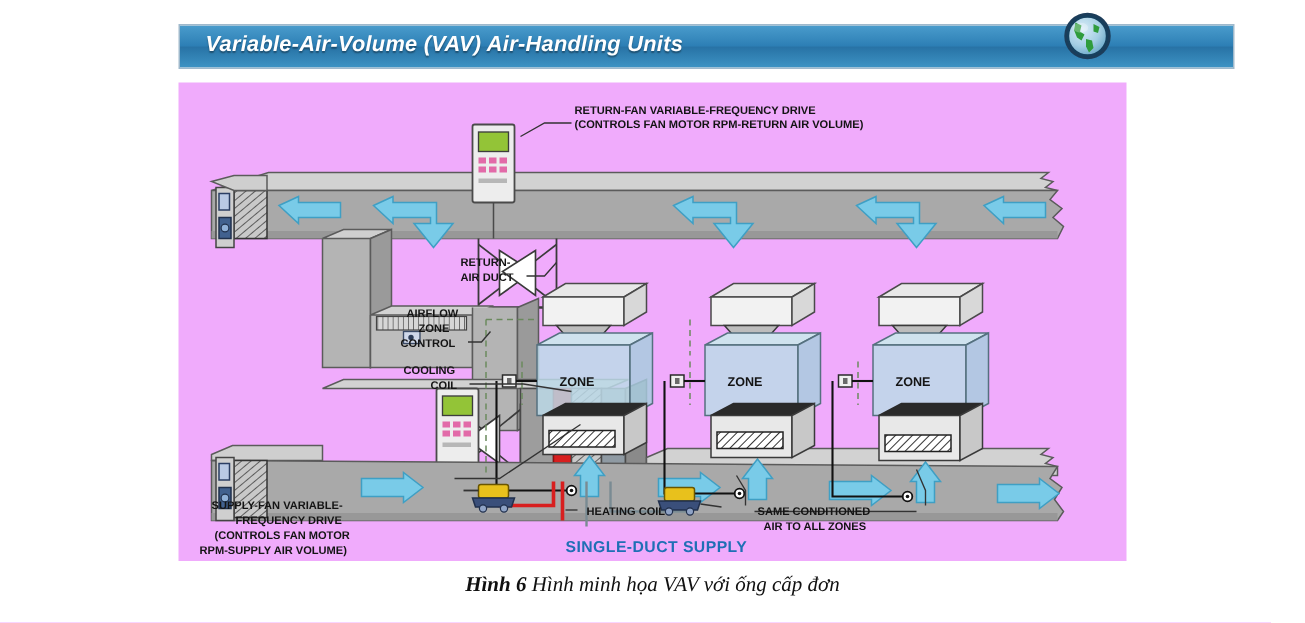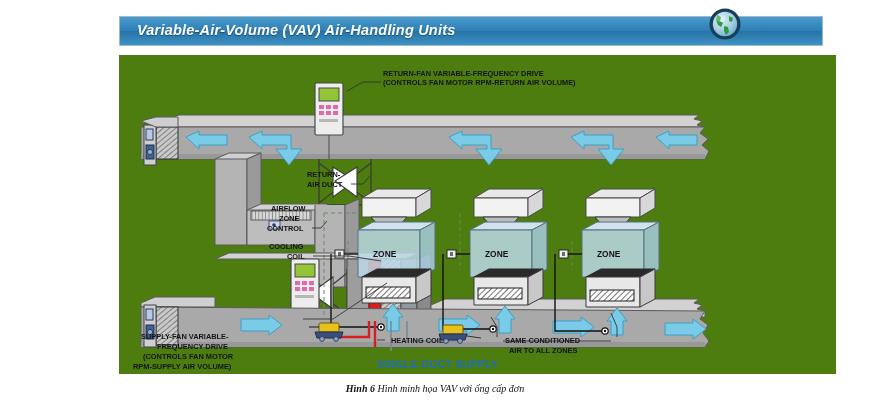--- a/index.html
+++ b/index.html
@@ -29,31 +29,31 @@
     color:#ffffff;font-size:14.5px;font-weight:bold;font-style:italic;
     letter-spacing:.2px;white-space:nowrap;
     text-shadow:0 1px 1px rgba(0,0,0,.35);
   }
   .globe{
     position:absolute;left:588px;top:-2px;width:36px;height:36px;
   }
 
   
   .canvas{
-    position:absolute;left:0;top:47px;width:717px;height:319px;
-    background:#4d7c0f;
+    position:absolute;left:0;top:47px;width:632px;height:319px;
+    background:#f0abfc;
     overflow:hidden;
   }
   .canvas svg{display:block;}
 
   
   .caption{
     position:absolute;left:0;top:383px;width:870px;
     text-align:center;
-    font-size:10px;font-style:italic;color:#111;
+    font-size:14px;font-style:italic;color:#111;
     font-family:"Liberation Serif", serif;
   }
   .caption b{font-weight:bold;font-style:italic;}
 
   text{font-family:"Liberation Sans", sans-serif;}
   .lbl{font-size:7.4px;font-weight:bold;fill:#141414;}
   .zlbl{font-size:8.4px;font-weight:bold;fill:#141414;}
   .blue-lbl{font-size:10.5px;font-weight:bold;fill:#1f6fb5;letter-spacing:.3px;}
 </style>
 </head>

